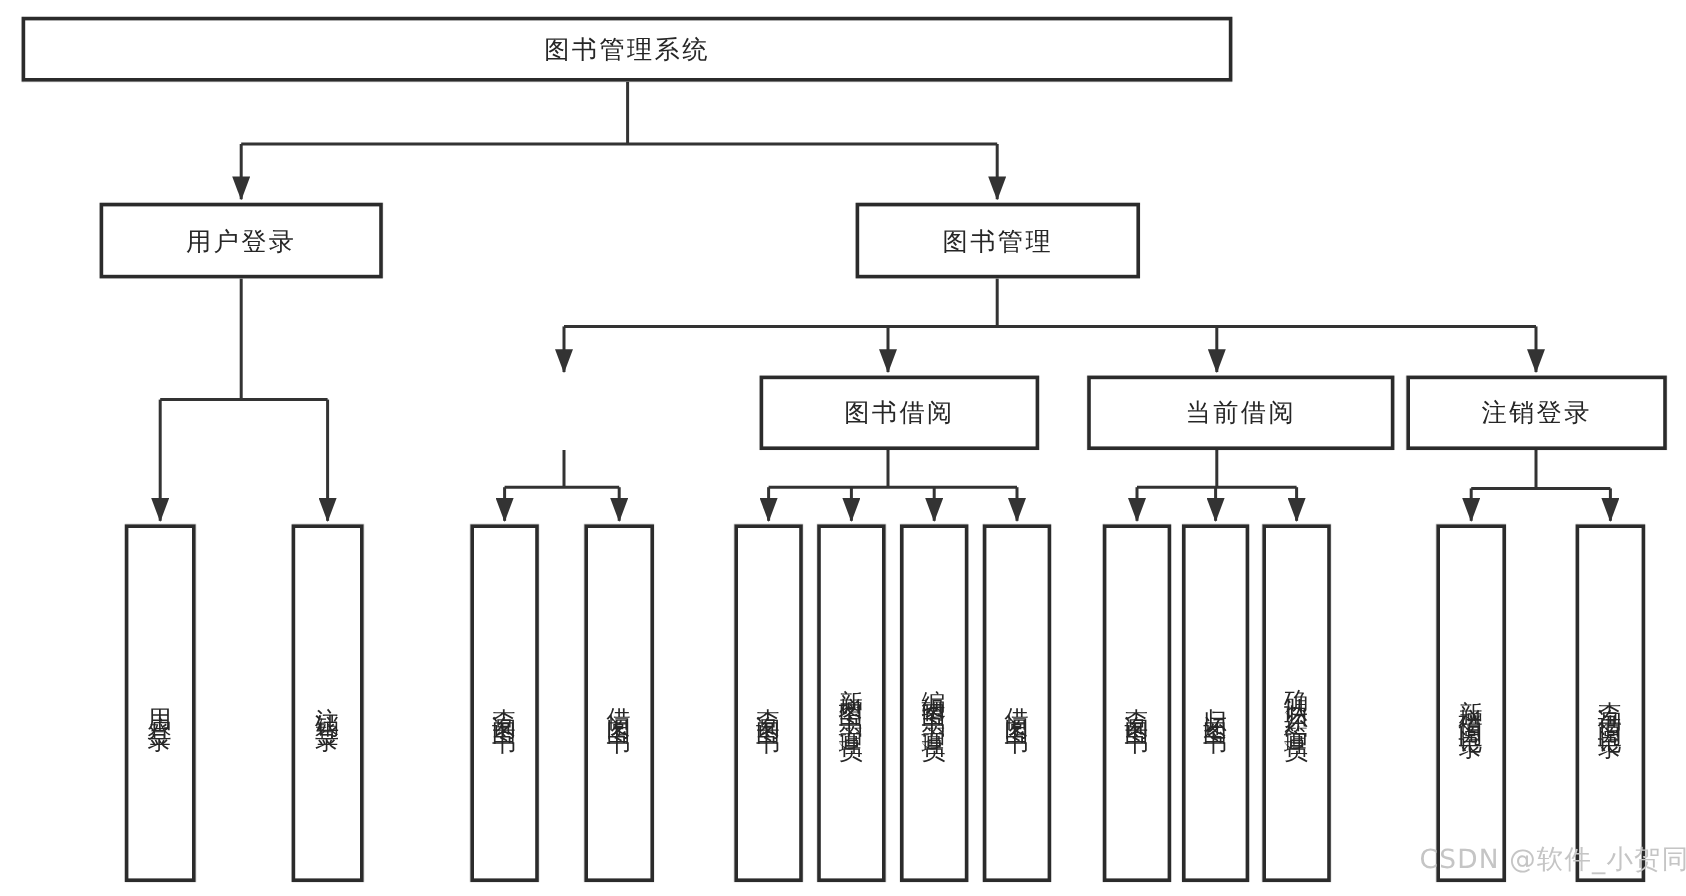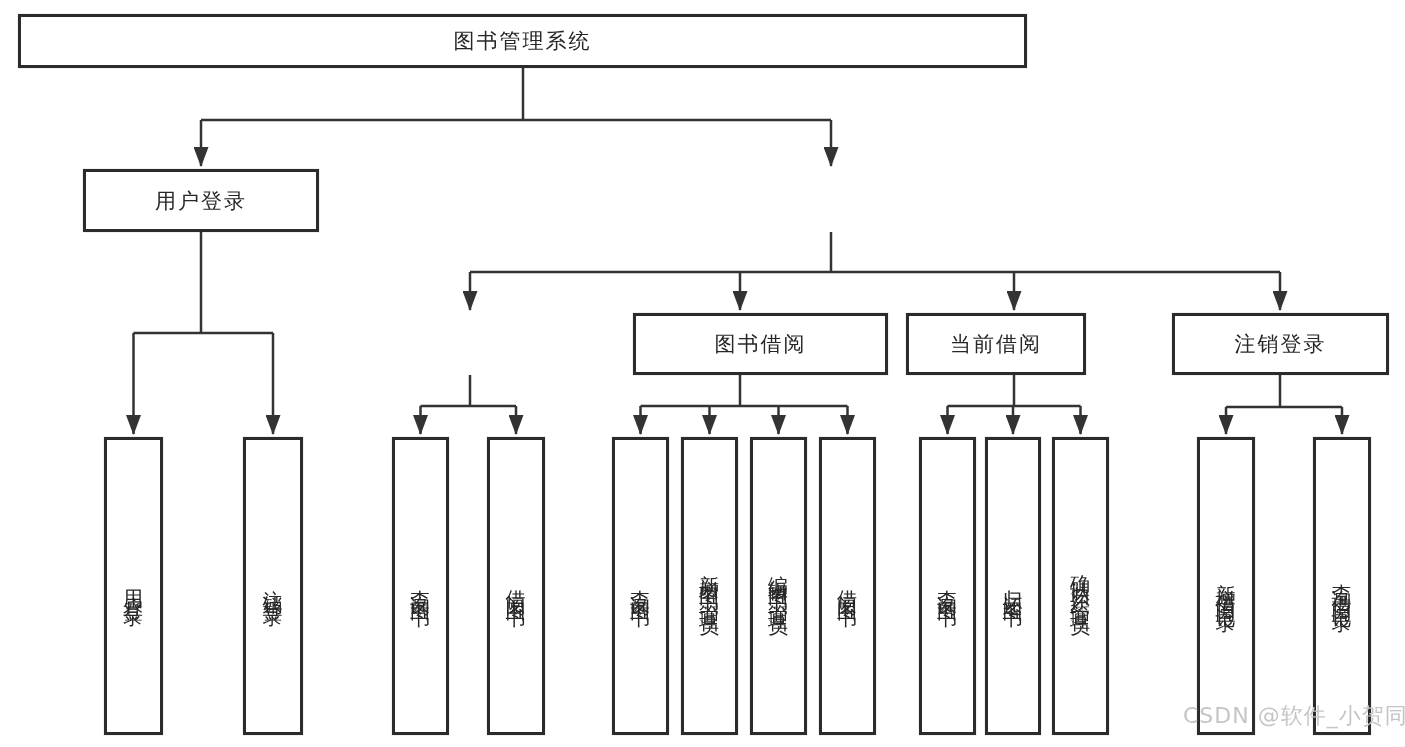--- a/index.html
+++ b/index.html
@@ -79,23 +79,24 @@
       <path d="M1280,375 V407"></path>
       <path d="M1226,407 H1342"></path>
       <line x1="1226" y1="407" x2="1226" y2="434" marker-end="url(#arw)"></line>
       <line x1="1342" y1="407" x2="1342" y2="434" marker-end="url(#arw)"></line>
     </g>
   </svg>
 
   <div class="node" style="left:18px;top:14px;width:1009px;height:54px;text-align:right;">图书管理系统</div>
 
   <div class="node" style="left:83px;top:169px;width:236px;height:63px;">用户登录</div>
+  <div class="node" style="left:713px;top:169px;width:237px;height:63px;">图书管理</div>
 
-  <div class="node" style="left:633px;top:313px;width:255px;height:62px;">图书借阅</div>
-  <div class="node" style="left:906px;top:313px;width:180px;height:62px;">当前借阅</div>
+  <div class="node" style="left:633px;top:313px;width:233px;height:62px;">图书借阅</div>
+  <div class="node" style="left:906px;top:313px;width:256px;height:62px;">当前借阅</div>
   <div class="node" style="left:1172px;top:313px;width:217px;height:62px;">注销登录</div>
 
   <div class="leaf" style="left:104px;width:59px;">用户登录</div>
   <div class="leaf" style="left:243px;width:60px;">注销登录</div>
 
   <div class="leaf" style="left:392px;width:57px;">查询图书</div>
   <div class="leaf" style="left:487px;width:58px;">借阅图书</div>
 
   <div class="leaf" style="left:612px;width:57px;">查询图书</div>
   <div class="leaf" style="left:681px;width:57px;">新增图书（管理员）</div>

